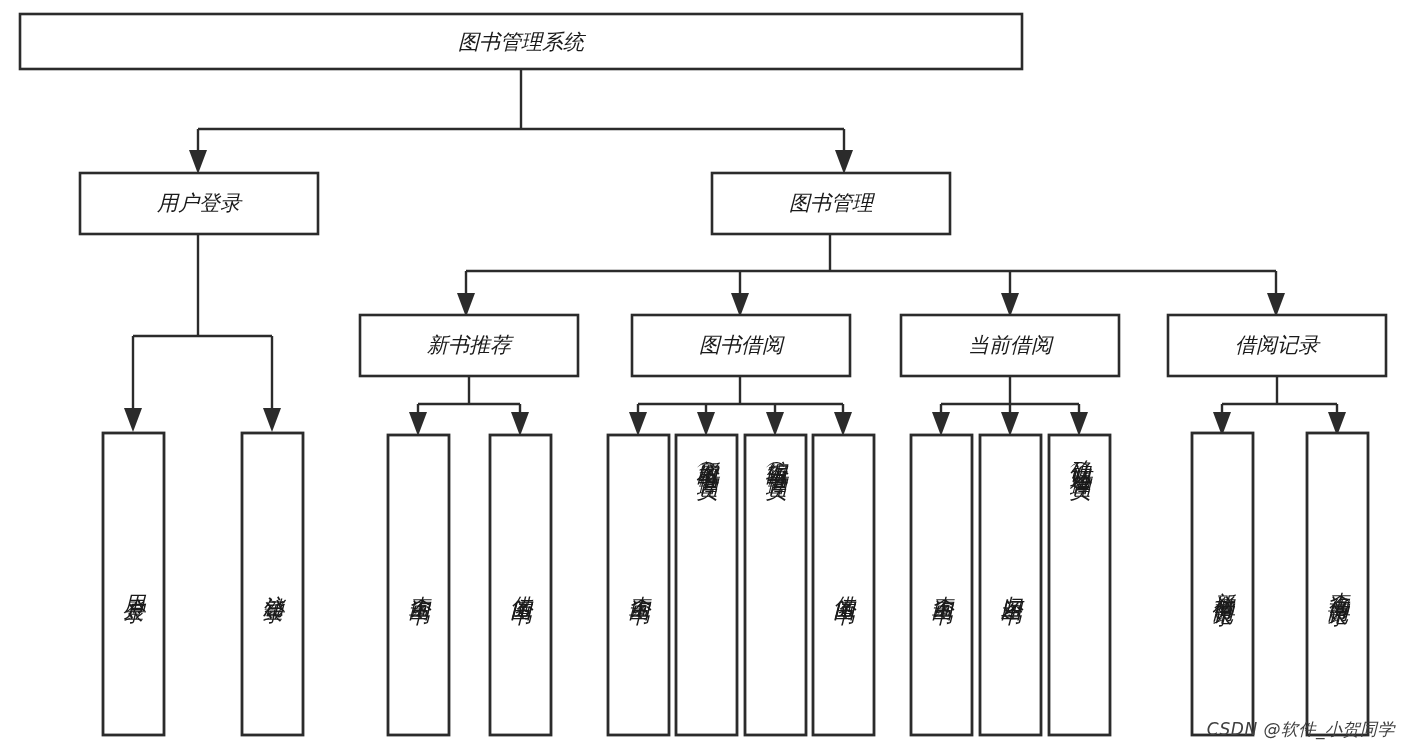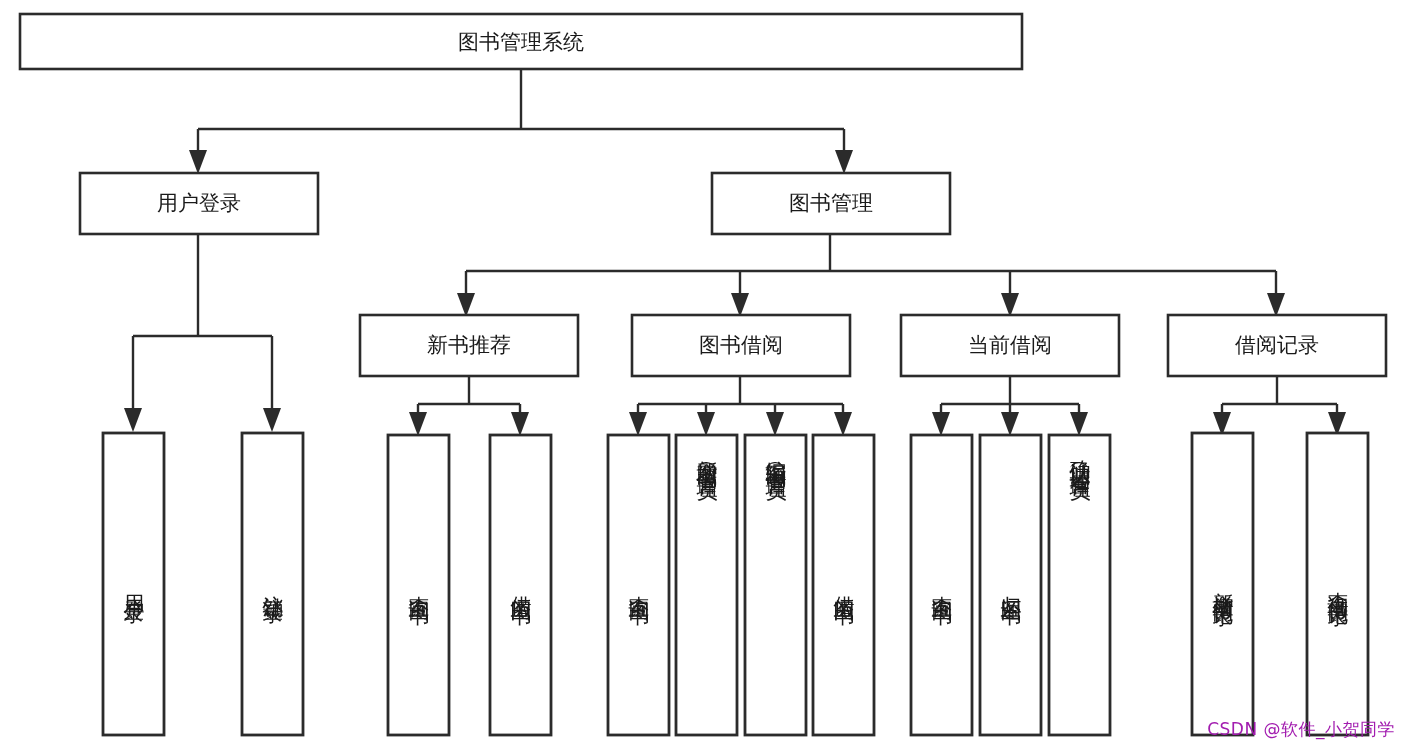--- a/index.html
+++ b/index.html
@@ -12,20 +12,21 @@
     width: 1405px;
     height: 747px;
     font-family: "DejaVu Sans", "Liberation Sans", sans-serif;
     overflow: hidden;
     position: relative;
   }
   #diagram-root {
     position: relative;
     width: 1405px;
     height: 747px;
+    font-style: italic;
   }
   svg#tree-svg {
     position: absolute;
     top: 0;
     left: 0;
     width: 1405px;
     height: 747px;
     display: block;
   }
   .node-box {
@@ -72,21 +73,21 @@
     color: #1a1a1a;
     white-space: nowrap;
     text-align: center;
   }
   .watermark {
     position: absolute;
     right: 10px;
     bottom: 6px;
     font-family: "DejaVu Sans", "Liberation Sans", sans-serif;
     font-size: 17px;
-    color: #a21caf;
+    color: #404040;
     letter-spacing: 0.5px;
     white-space: nowrap;
   }
 </style>
 </head>
 <body>
 
 <div id="diagram-root">
 
   <svg id="tree-svg" viewBox="0 0 1405 747" xmlns="http://www.w3.org/2000/svg">

